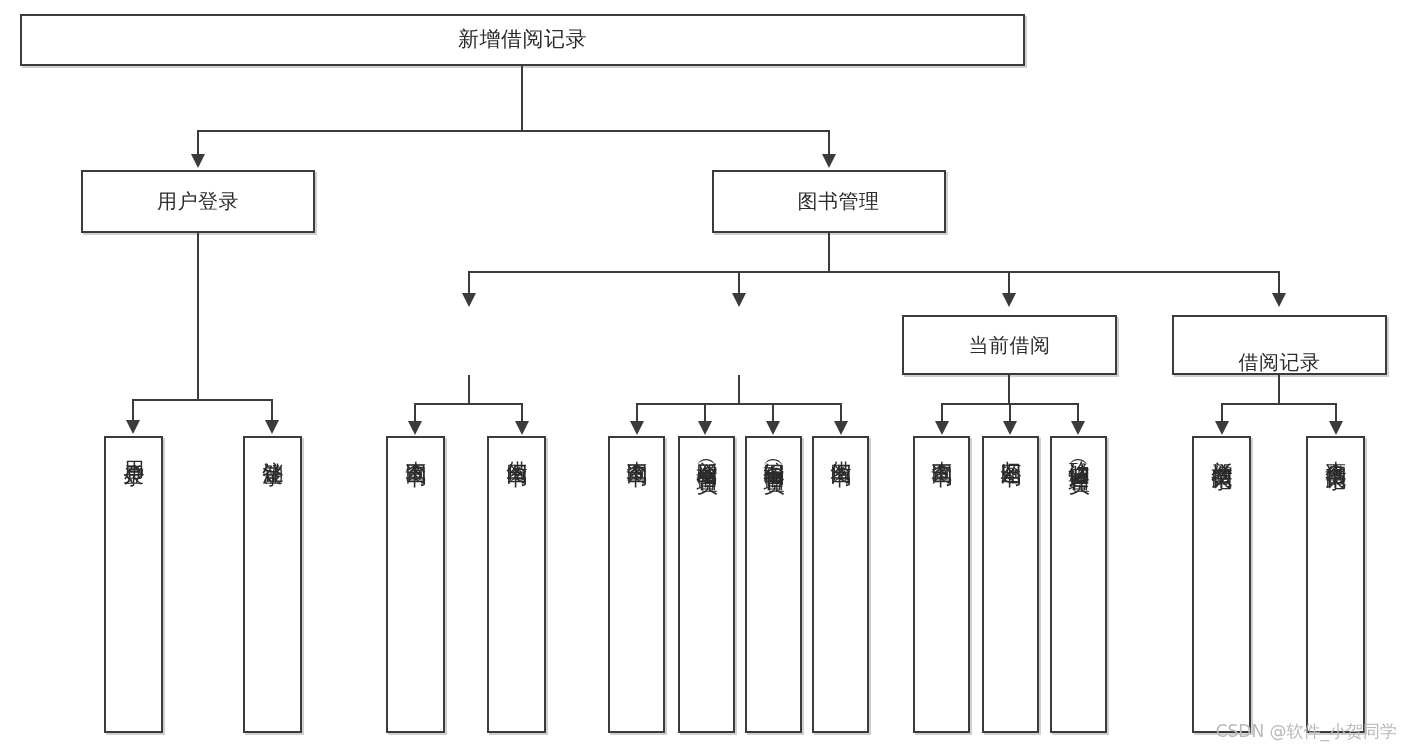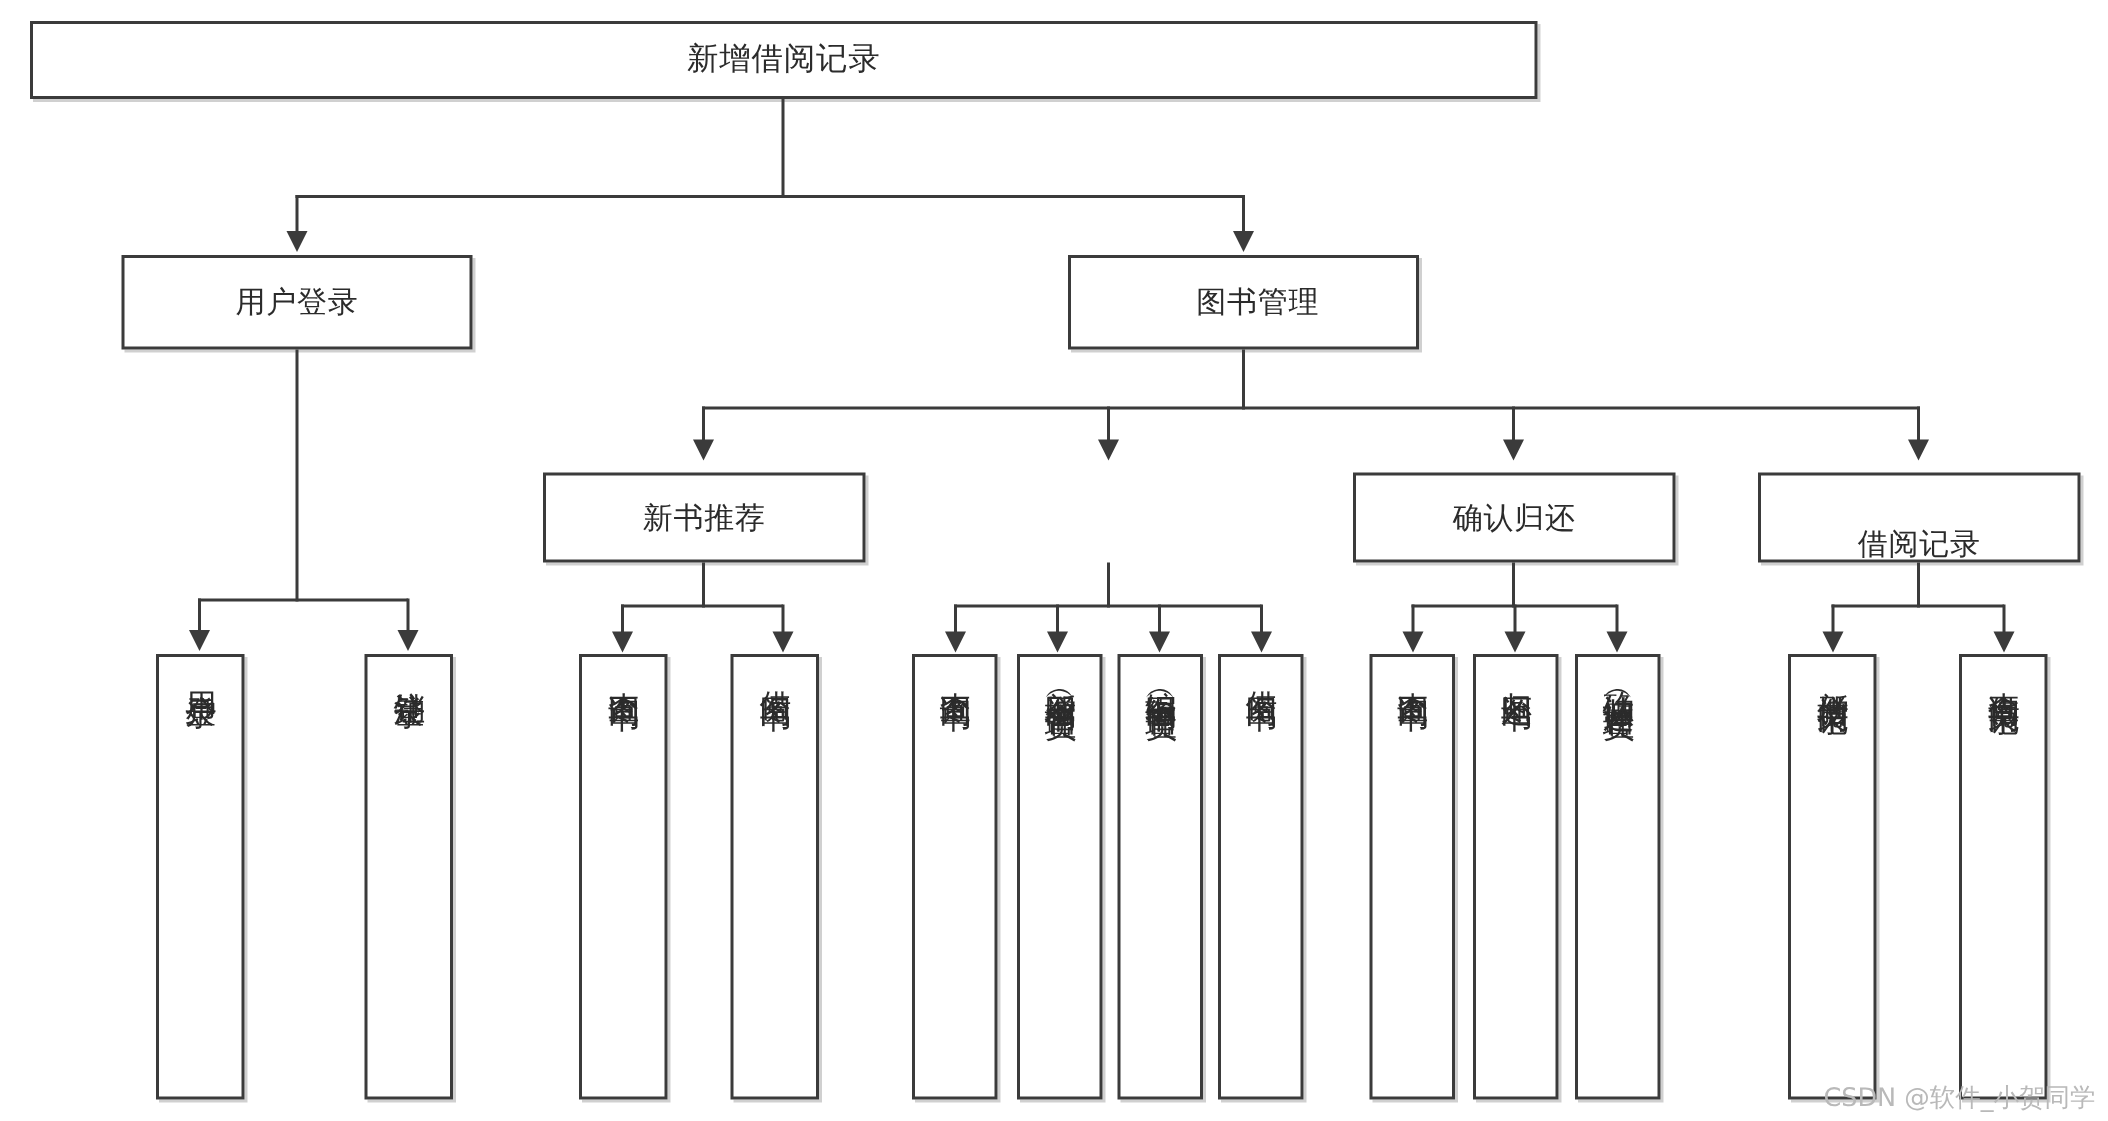--- a/index.html
+++ b/index.html
@@ -119,25 +119,22 @@
 
   <div class="seg v" style="left:738px; top:271px; width:2px; height:24px;"></div>
   <div class="arrow" style="left:732px; top:293px;"></div>
 
   <div class="seg v" style="left:1008px; top:271px; width:2px; height:24px;"></div>
   <div class="arrow" style="left:1002px; top:293px;"></div>
 
   <div class="seg v" style="left:1278px; top:271px; width:2px; height:24px;"></div>
   <div class="arrow" style="left:1272px; top:293px;"></div>
 
-  <div class="node level2" style="left:362px; top:315px; width:215px; height:60px;">
-    <span class="label">新书推荐</span>
-  </div>
   <div class="node level2" style="left:902px; top:315px; width:215px; height:60px;">
-    <span class="label">确认归还</span>
+    <span class="label">当前借阅</span>
   </div>
   <div class="node level2" style="left:1172px; top:315px; width:215px; height:60px;align-items:flex-end;">
     <span class="label">借阅记录</span>
   </div>
 
   <div class="seg v" style="left:468px; top:375px; width:2px; height:30px;"></div>
   <div class="seg h" style="left:414px; top:403px; width:108px; height:2px;"></div>
   <div class="seg v" style="left:414px; top:403px; width:2px; height:20px;"></div>
   <div class="arrow" style="left:408px; top:421px;"></div>
   <div class="seg v" style="left:521px; top:403px; width:2px; height:20px;"></div>

